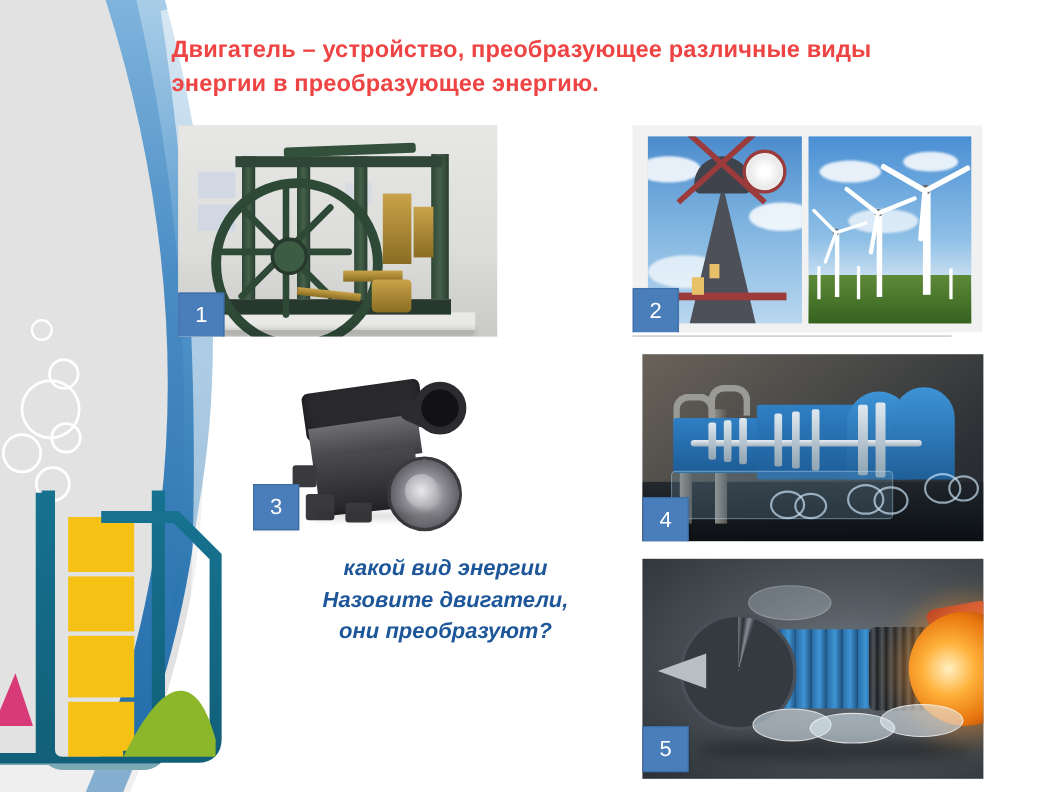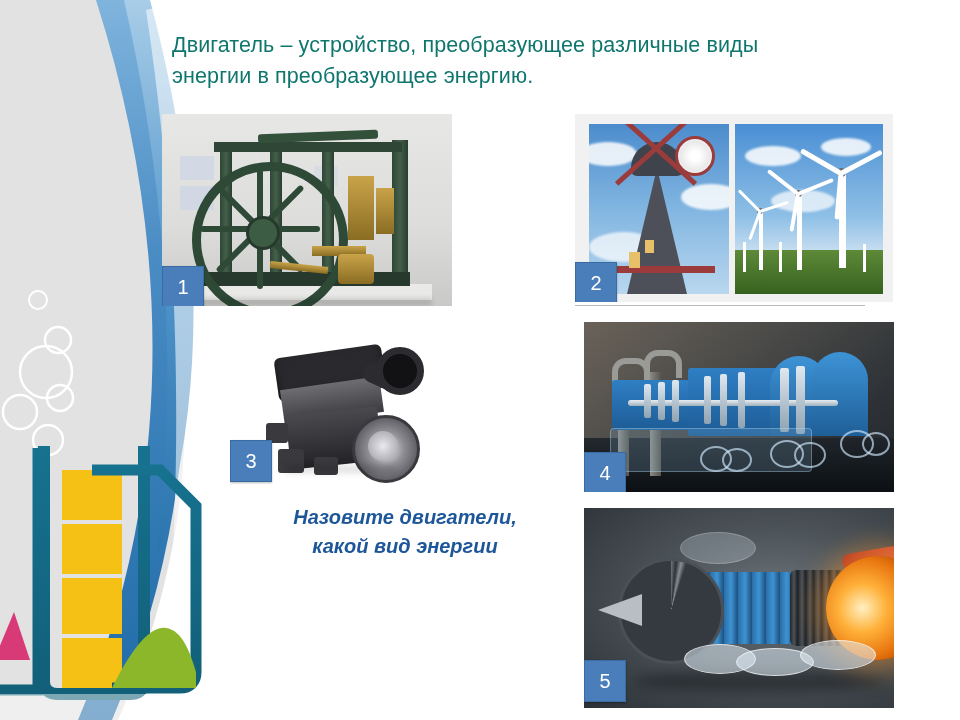--- a/index.html
+++ b/index.html
@@ -8,23 +8,23 @@
     font-family:"Liberation Sans", sans-serif;position:relative;
   }
   .slide{position:absolute;inset:0;background:#ffffff;overflow:hidden;}
 
   
   .deco{position:absolute;left:0;top:0;width:300px;height:720px;overflow:hidden;}
   .deco-grey{position:absolute;left:0;top:0;width:300px;height:720px;background:#e2e2e2;}
 
   
   .title{
-    position:absolute;left:172px;top:30px;width:700px;
-    font-size:21.5px;font-weight:normal;line-height:1.42;
-    color:#0f766e;letter-spacing:.1px;
+    position:absolute;left:156px;top:30px;width:700px;
+    font-size:21.5px;font-weight:bold;line-height:1.42;
+    color:#ef4444;letter-spacing:.1px;
   }
   .title .l2{display:block;}
 
   
   .question{
     position:absolute;left:255px;top:503px;width:300px;
     font-size:20px;font-weight:bold;font-style:italic;
     line-height:1.43;color:#1e5799;text-align:center;
   }
   .question span{display:block;}
@@ -364,17 +364,18 @@
     <div class="jet-fan"></div>
     <div class="jet-cone"></div>
     <div class="jet-cowl" style="left:100px;top:136px;width:70px;height:28px;"></div>
     <div class="jet-cowl" style="left:152px;top:140px;width:76px;height:26px;"></div>
     <div class="jet-cowl" style="left:216px;top:132px;width:74px;height:28px;"></div>
     <div class="jet-cowl" style="left:96px;top:24px;width:74px;height:30px;opacity:.45;"></div>
     <div class="badge" style="left:0px;top:152px;">5</div>
   </div>
 
   <div class="question">
+    <span>какой вид энергии</span>
     <span>Назовите двигатели,</span>
-    <span>какой вид энергии</span>
+    <span>они преобразуют?</span>
   </div>
 
 </div>
 
 </body></html>

